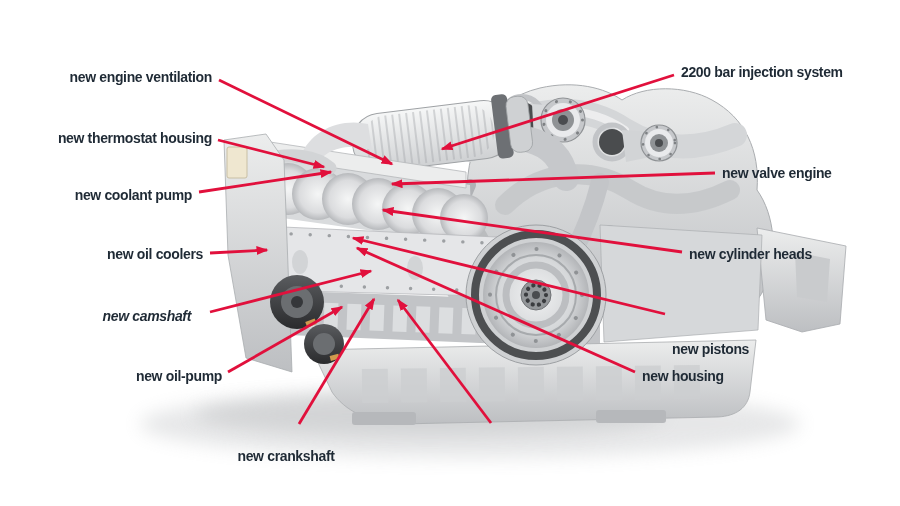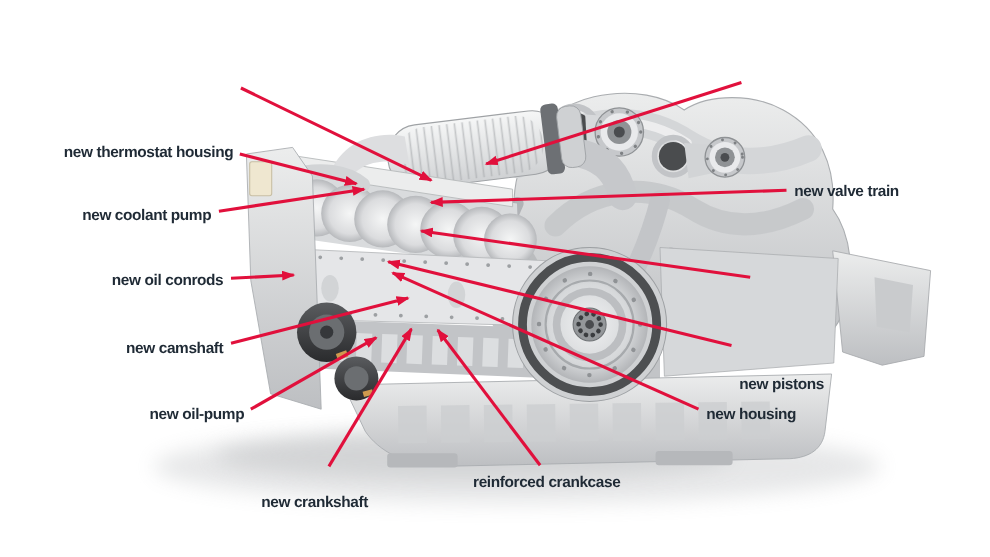--- a/index.html
+++ b/index.html
@@ -201,23 +201,25 @@
       <line x1="228" y1="372" x2="342" y2="307" class="callout-line"></line>
       <line x1="299" y1="424" x2="374" y2="299" class="callout-line"></line>
       <line x1="674" y1="75" x2="442" y2="149" class="callout-line"></line>
       <line x1="715" y1="173" x2="392" y2="184" class="callout-line"></line>
       <line x1="682" y1="252" x2="383" y2="210" class="callout-line"></line>
       <line x1="665" y1="314" x2="353" y2="238" class="callout-line"></line>
       <line x1="635" y1="372" x2="357" y2="248" class="callout-line"></line>
       <line x1="491" y1="423" x2="398" y2="300" class="callout-line"></line>
     </svg>
 
+<div class="callout-label right" style="left: 212px; top: 77px;">new engine ventilation</div>
     <div class="callout-label right" style="left: 192px; top: 195px;">new coolant pump</div>
     <div class="callout-label right" style="left: 212px; top: 138px;">new thermostat housing</div>
-    <div class="callout-label right" style="left: 203px; top: 254px;">new oil conrods</div>
-    <div class="callout-label right" style="left: 203px; top: 316px;">new camshaft</div>
+    <div class="callout-label right" style="left: 203px; top: 254px;">new oil coolers</div>
+    <div class="callout-label right" style="left: 191px; top: 316px; font-style: italic;">new camshaft</div>
     <div class="callout-label right" style="left: 222px; top: 376px;">new oil-pump</div>
     <div class="callout-label center" style="left: 286px; top: 456px;">new crankshaft</div>
-    <div class="callout-label left" style="left: 722px; top: 173px;">new valve train</div>
+    <div class="callout-label left" style="left: 681px; top: 72px;">2200 bar injection system</div>
+    <div class="callout-label left" style="left: 722px; top: 173px;">new valve engine</div>
+    <div class="callout-label left" style="left: 689px; top: 254px;">new cylinder heads</div>
     <div class="callout-label left" style="left: 672px; top: 317px; margin-top: 32px;">new pistons</div>
     <div class="callout-label left" style="left: 642px; top: 376px;">new housing</div>
-    <div class="callout-label center" style="left: 497px; top: 438px;">reinforced crankcase</div>
   </div>
 
 </body></html>

